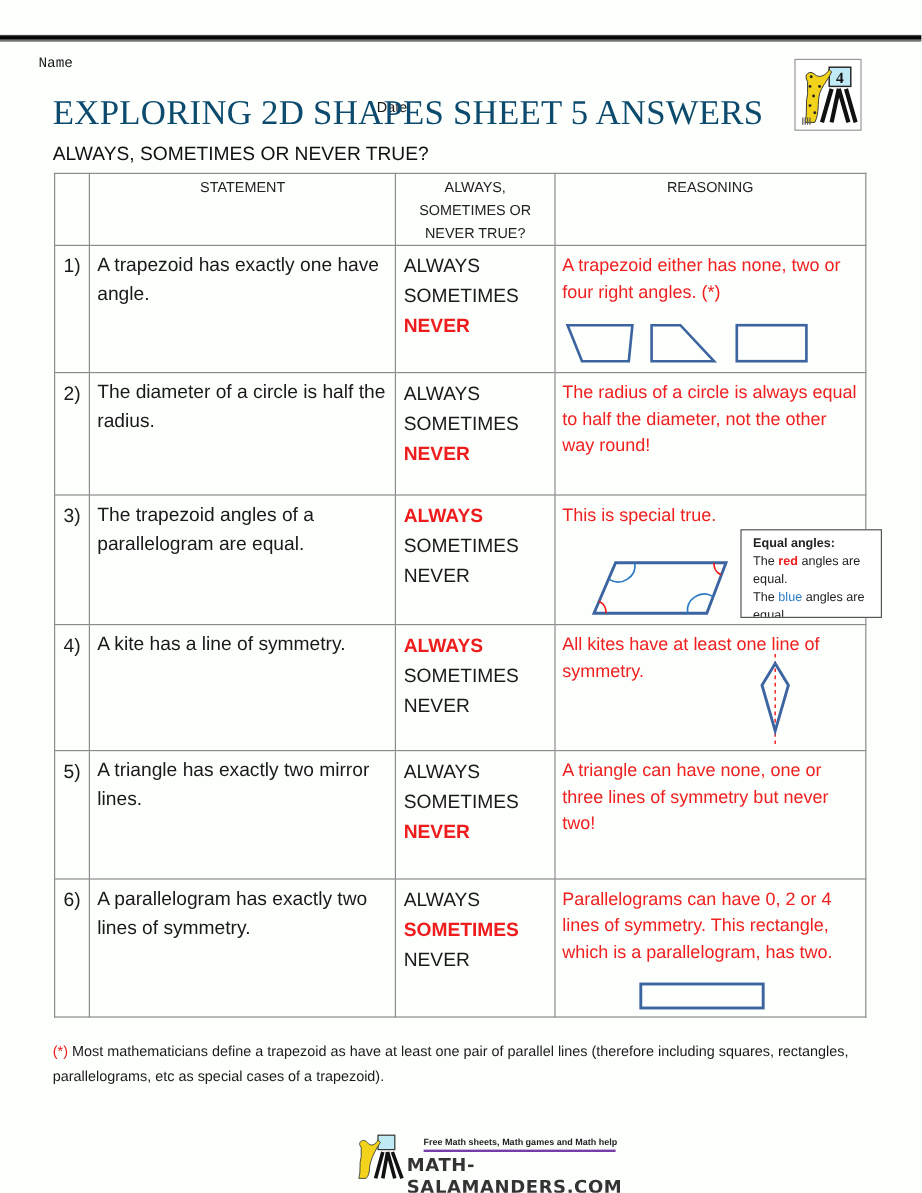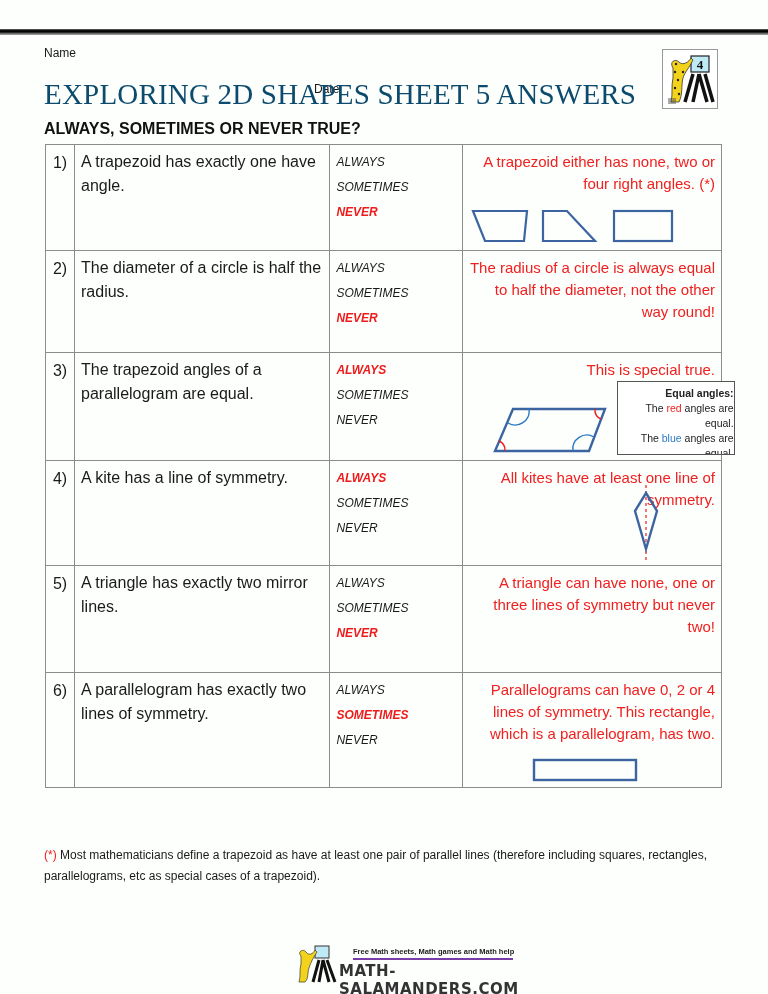--- a/index.html
+++ b/index.html
@@ -1,49 +1,49 @@
 <!DOCTYPE html>
 <html><head>
 <meta charset="utf-8">
 <style>
   html, body { margin:0; padding:0; }
   body { width:768px; height:994px; background:#fcfffc; position:relative; overflow:hidden;
          font-family:"Liberation Sans", sans-serif; color:#1a1a1a; }
   .topbar { position:absolute; left:0; top:29px; width:768px; height:6px;
             background:linear-gradient(#8a8a8a 0, #111 1px, #000 3px, #555 4px, #aaa 6px); }
-  .name-lbl { position:absolute; left:44px; top:46px; font-size:12px; }
+  .name-lbl { position:absolute; left:32px; top:46px; font-size:12px;font-family:Liberation Mono, monospace; }
   .date-lbl { position:absolute; left:314px; top:46px; font-size:12px;margin-top:36px; }
   .title { position:absolute; left:44px; top:78px; font-family:"Liberation Serif", serif;
            font-size:29px; color:#0c4a6e; letter-spacing:0.2px; }
   .logo-box { position:absolute; left:662px; top:49px; width:54px; height:58px;
               border:1px solid #999; background:#fff; }
-  .subtitle { position:absolute; left:44px; top:120px; font-size:16px; font-weight:bold; color:#111;text-align:center; }
+  .subtitle { position:absolute; left:44px; top:120px; font-size:16px; font-weight:normal; color:#111;text-align:center; }
   table.ws { position:absolute; left:45px; top:144px; border-collapse:collapse; width:677px; }
   table.ws td, table.ws th { border:1.5px solid #8c8c8c; vertical-align:top; padding:0; }
   table.ws th { font-weight:normal; font-size:12px; text-align:center; color:#222; line-height:19px; padding-top:2px; }
   .c-num { width:29px; }
   .c-stmt { width:255px; }
   .c-ans { width:132px; }
   .c-rsn { width:259px; }
   .num { font-size:16px; text-align:center; padding-top:6px !important; line-height:24px; }
   .stmt { font-size:16px; line-height:24px; padding:5px 6px 0 6px !important; }
-  .ans { font-size:12px; line-height:25px; padding:5px 0 0 6px !important;font-style:italic; }
+  .ans { font-size:16px; line-height:25px; padding:5px 0 0 6px !important; }
   .ans div { color:#1a1a1a; }
   .ans .sel { color:#ee1c1c; font-weight:bold; }
-  .rsn { font-size:15px; line-height:22px; color:#f02020; padding:6px 6px 0 6px !important; position:relative;text-align:right; }
-  .footnote { position:absolute; left:44px; top:845px; width:690px; font-size:12px; line-height:21px; color:#1a1a1a; }
+  .rsn { font-size:15px; line-height:22px; color:#f02020; padding:6px 6px 0 6px !important; position:relative; }
+  .footnote { position:absolute; left:44px; top:866px; width:690px; font-size:12px; line-height:21px; color:#1a1a1a; }
   .footnote .mark { color:#ee1c1c; }
   .footer-logo { position:absolute; left:293px; top:944px; width:232px; height:40px; }
   .footer-tag { position:absolute; left:60px; top:3px; font-size:7.5px; font-weight:bold; color:#222; }
   .footer-line { position:absolute; left:60px; top:14px; width:160px; height:2px; background:#7a3ca8; }
   .footer-site { position:absolute; left:46px; top:18px; font-size:15px; font-weight:bold; letter-spacing:0.5px; color:#333; font-family:"DejaVu Sans", sans-serif; }
   .note-box { position:absolute; left:154px; top:28px; width:118px; height:74px; border:1.5px solid #555;
               background:#fff; color:#222; font-size:10.5px; line-height:15px; padding:4px 0 0 10px; box-sizing:border-box; overflow:hidden; }
   .note-box b { font-weight:bold; }
-  .note-box .r { color:#ee1c1c; }
+  .note-box .r { color:#ee1c1c;font-weight:bold; }
   .note-box .b { color:#2b7ac4; }
 </style>
 </head>
 <body>
 
 <div class="topbar"></div>
 
 <div class="name-lbl">Name</div>
 <div class="date-lbl">Date</div>
 
@@ -68,20 +68,30 @@
 <div class="subtitle">ALWAYS, SOMETIMES OR NEVER TRUE?</div>
 
 <table class="ws">
   <colgroup>
     <col class="c-num">
       <col class="c-stmt">
       <col class="c-ans">
       <col class="c-rsn">
   </colgroup>
   <tbody>
+      <tr style="height:55px">
+    <th></th>
+    <th>STATEMENT</th>
+    <th>
+      <div>ALWAYS,</div>
+      <div>SOMETIMES OR</div>
+      <div>NEVER TRUE?</div>
+    </th>
+    <th>REASONING</th>
+  </tr>
 
   <tr style="height:106px">
     <td class="num">1)</td>
     <td class="stmt">A trapezoid has exactly one have angle.</td>
     <td class="ans">
       <div>ALWAYS</div>
       <div>SOMETIMES</div>
       <div class="sel">NEVER</div>
     </td>
     <td class="rsn">

